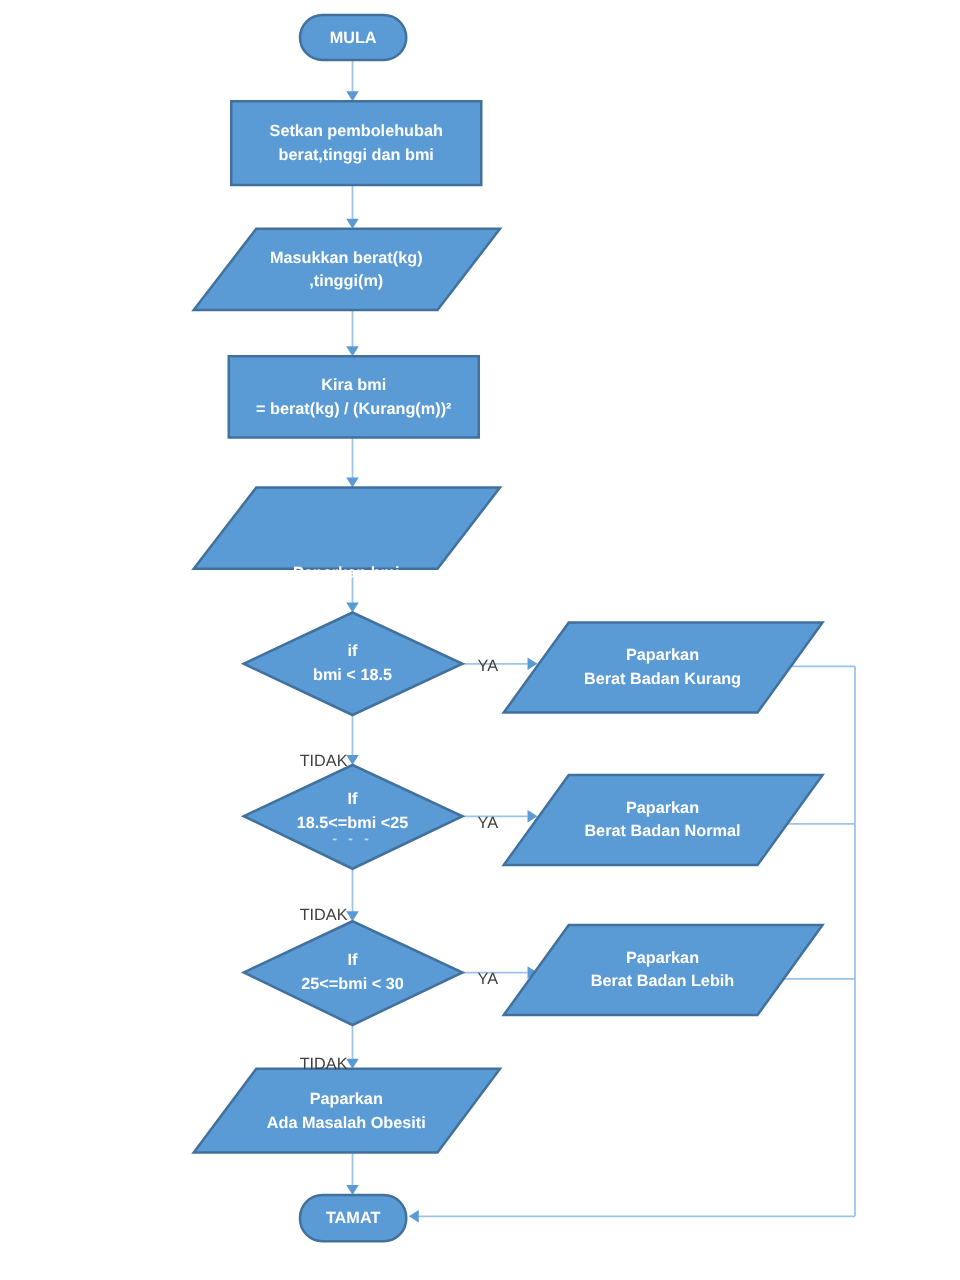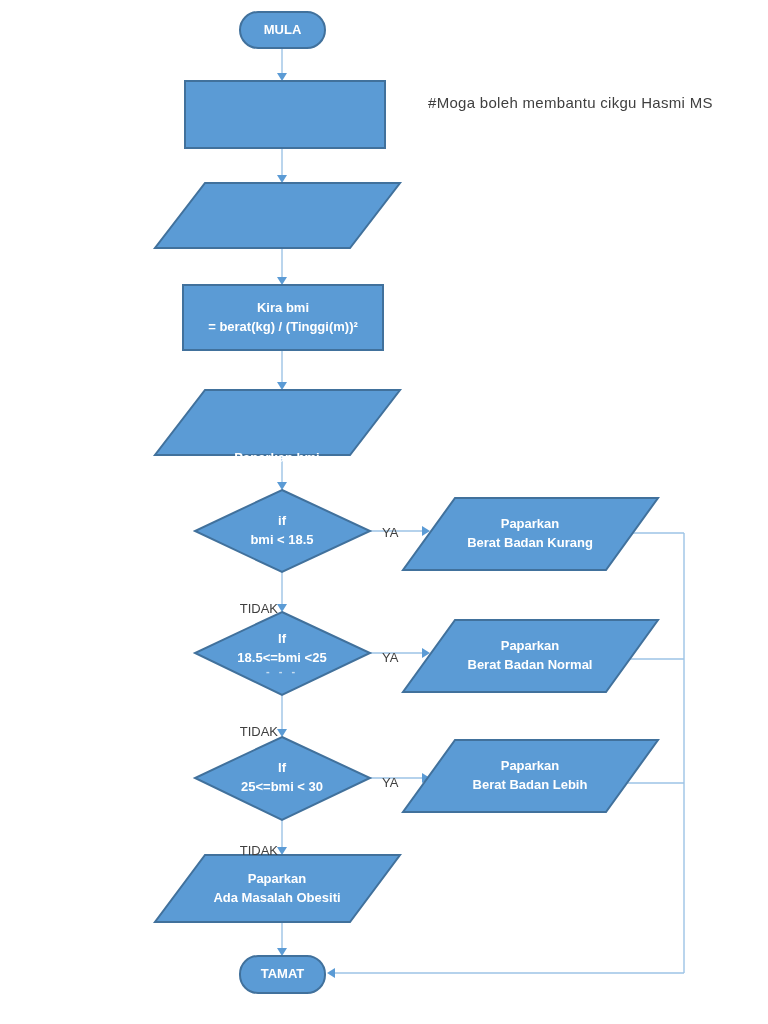--- a/index.html
+++ b/index.html
@@ -87,25 +87,33 @@
       <polygon points="455,740 658,740 606,812 403,812"></polygon>
       <polygon points="205,855 400,855 350,922 155,922"></polygon>
       <rect x="240" y="956" width="85" height="37" rx="18" ry="18"></rect>
     </g>
   </svg>
 
   <div class="node-label" style="left:240px;top:12px;width:85px;height:36px;">
     <span>MULA</span>
   </div>
 
+  <div class="node-label" style="left:185px;top:81px;width:200px;height:67px;">
+    <span>Setkan pembolehubah</span>
+    <span>berat,tinggi dan bmi</span>
+  </div>
 
+  <div class="node-label" style="left:177px;top:183px;width:200px;height:65px;">
+    <span>Masukkan berat(kg)</span>
+    <span>,tinggi(m)</span>
+  </div>
 
   <div class="node-label" style="left:183px;top:285px;width:200px;height:65px;">
     <span>Kira bmi</span>
-    <span class="sup">= berat(kg) / (Tinggi(m))²</span>
+    <span class="sup">= berat(kg) / (Kurang(m))²</span>
   </div>
 
   <div class="node-label" style="left:177px;top:390px;width:200px;height:65px;margin-top:36px;">
     <span>Paparkan bmi</span>
   </div>
 
   <div class="node-label" style="left:197px;top:498px;width:170px;height:66px;">
     <span>if</span>
     <span>bmi &lt; 18.5</span>
   </div>
@@ -146,15 +154,14 @@
   </div>
 
   <div class="edge-label" style="left:382px;top:507px;">YA</div>
   <div class="edge-label" style="left:382px;top:632px;">YA</div>
   <div class="edge-label" style="left:382px;top:757px;">YA</div>
 
   <div class="edge-label" style="left:233px;top:583px;width:45px;text-align:right;">TIDAK</div>
   <div class="edge-label" style="left:233px;top:706px;width:45px;text-align:right;">TIDAK</div>
   <div class="edge-label" style="left:233px;top:825px;width:45px;text-align:right;">TIDAK</div>
 
-  <div class="comment-text">#Moga boleh membantu cikgu Hasmi MS</div>
 
 </div>
 
 </body></html>

